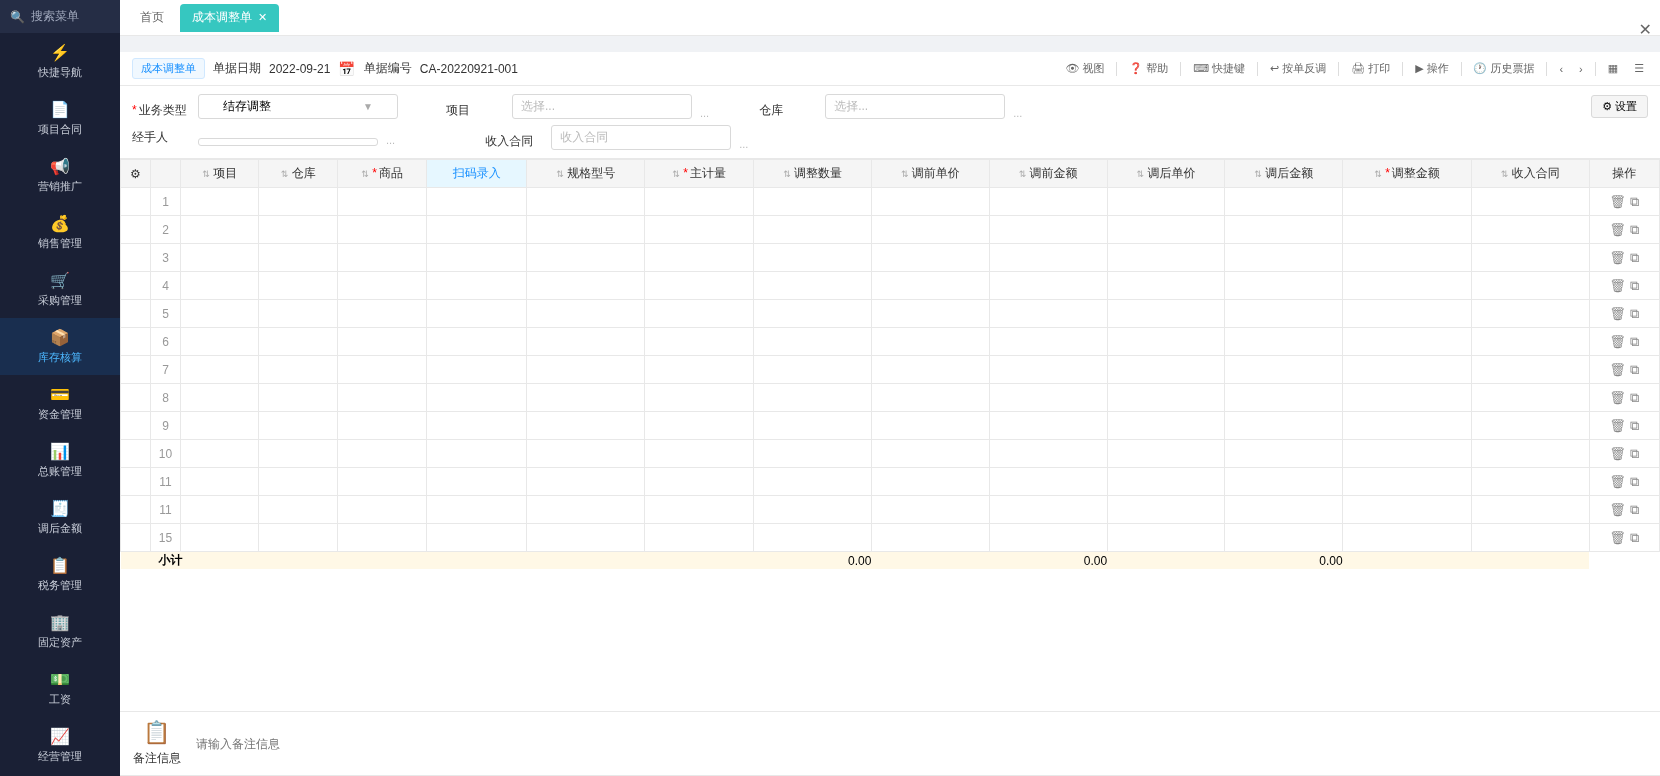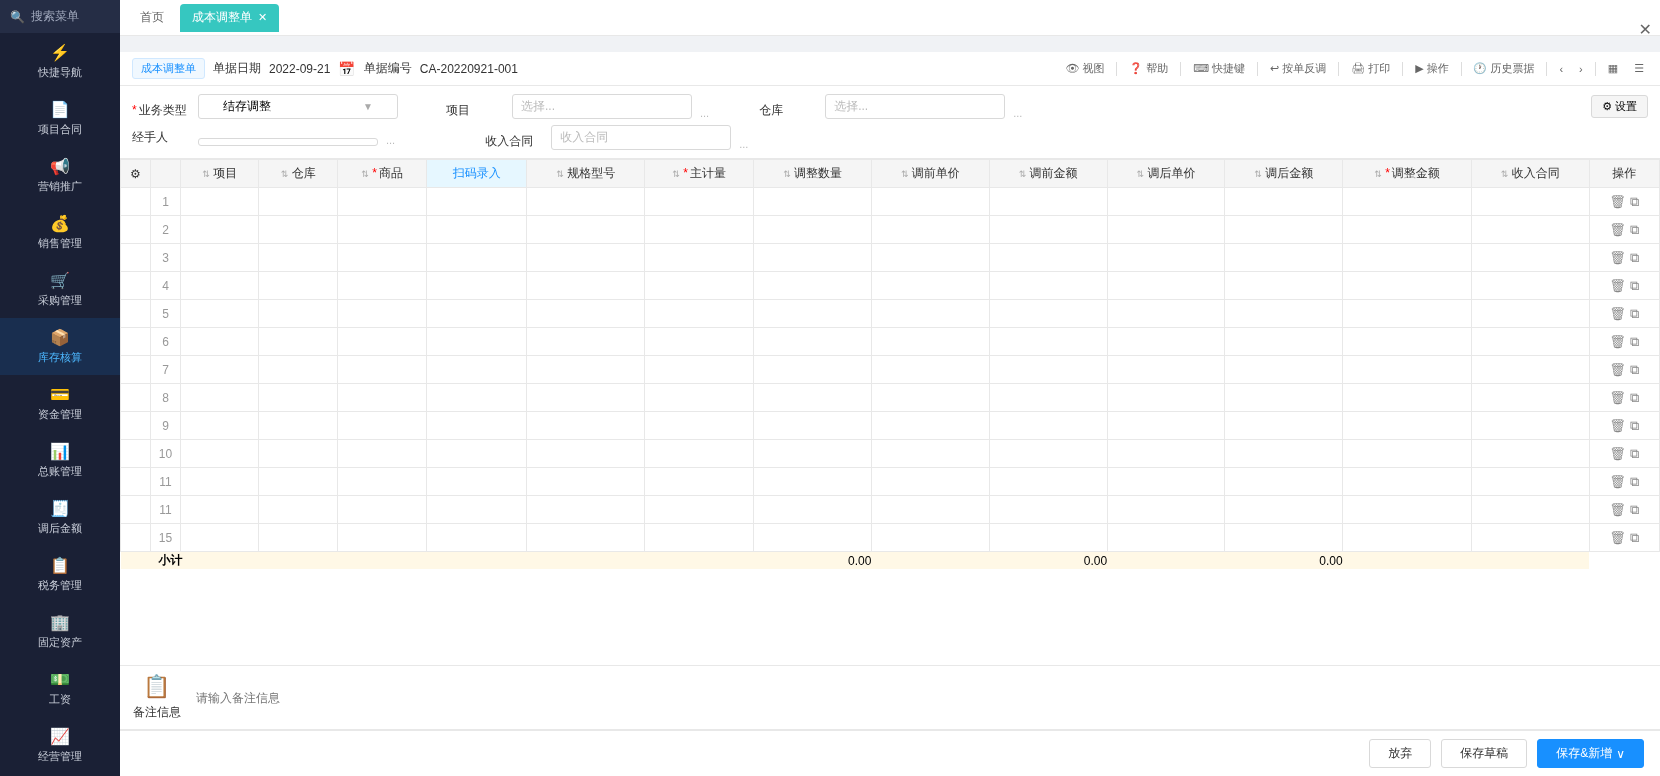--- a/index.html
+++ b/index.html
@@ -905,26 +905,18 @@
     </div>
 
     <div class="remarks-area">
       <div class="remarks-label">
         <span class="remarks-icon">📋</span>
         <span>备注信息</span>
       </div>
       <input type="text" class="remarks-input" placeholder="请输入备注信息" style="">
     </div>
 
-    <div class="bottom-bar">
-      <button class="btn-abandon">放弃</button>
-      <button class="btn-save-draft">保存草稿</button>
-      <button class="btn-save-new">
-        <span>保存&amp;新增</span>
-        <span>∨</span>
-      </button>
-    </div>
 
   </div>
 
   <span class="window-close">✕</span>
 
 </div>
 
 </body></html>

